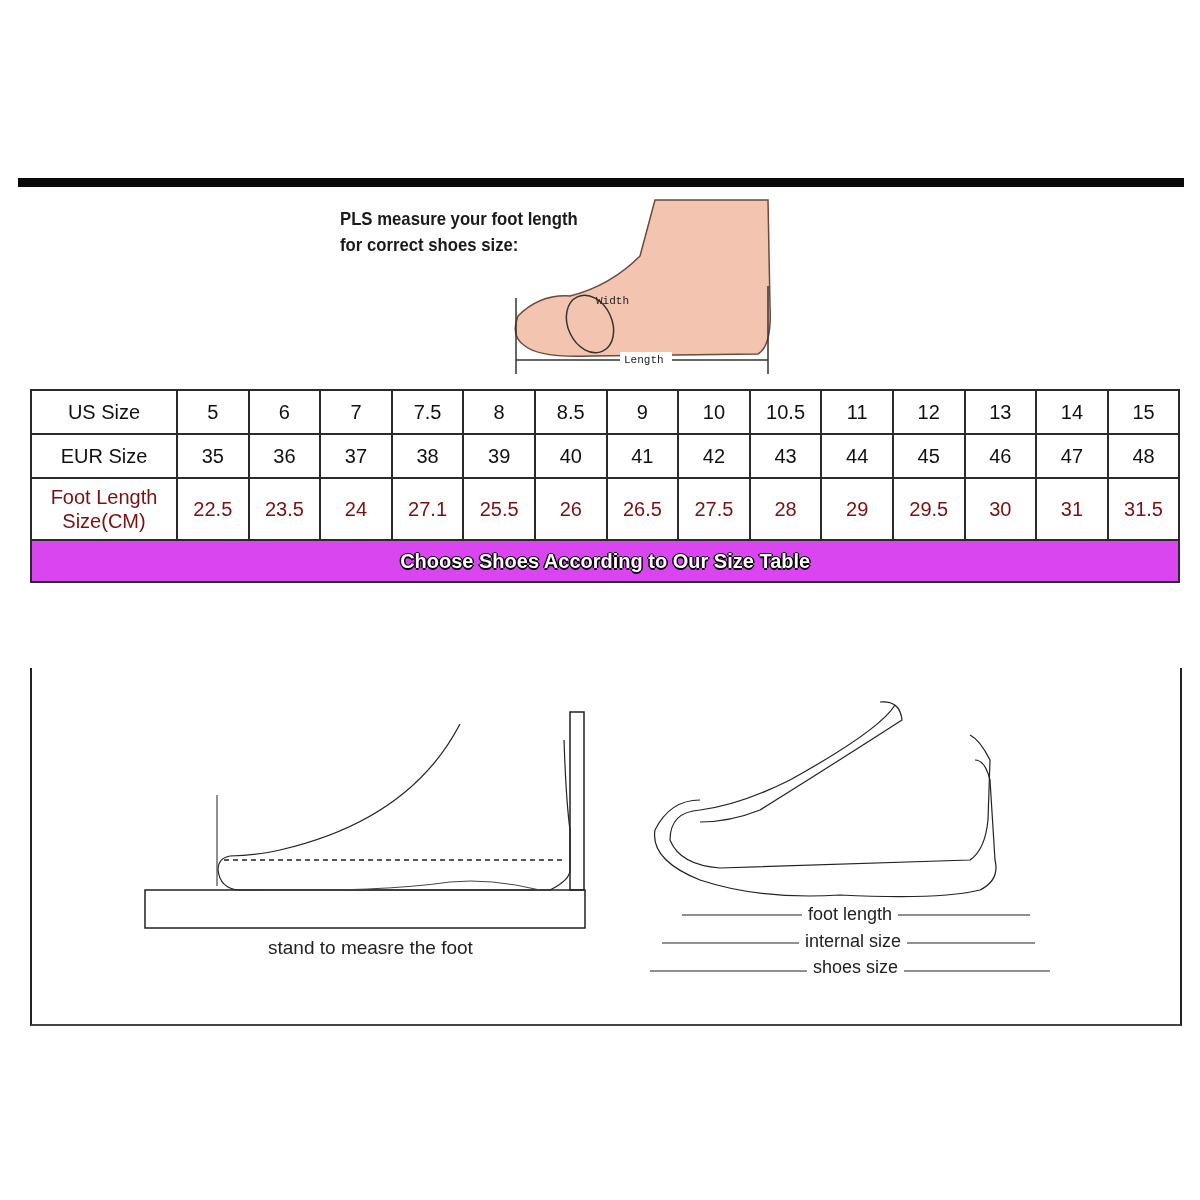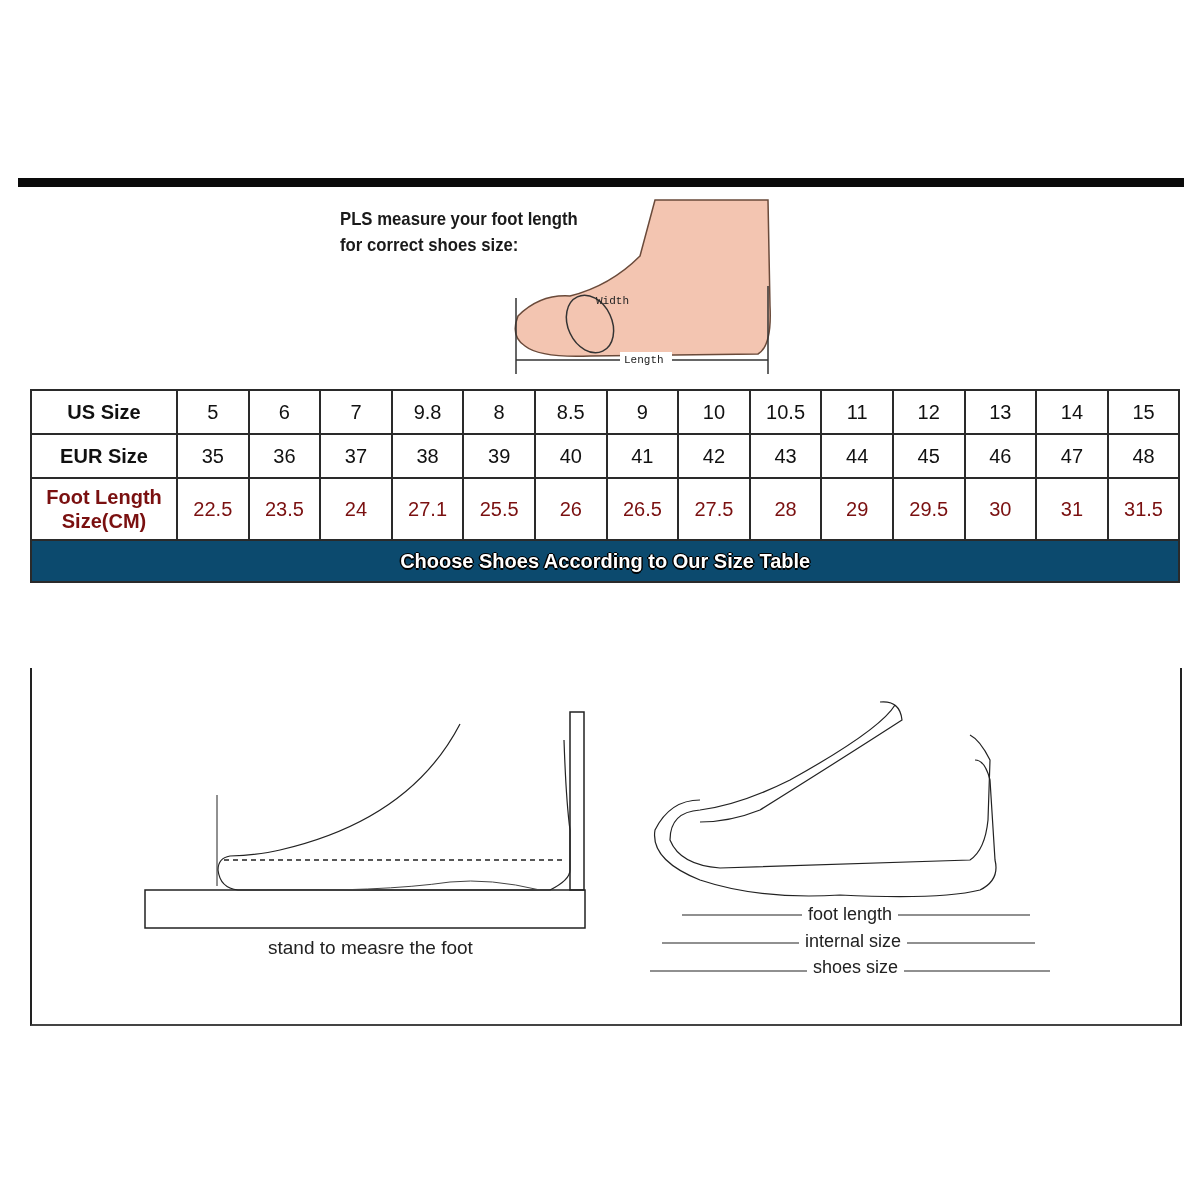--- a/index.html
+++ b/index.html
@@ -5,24 +5,24 @@
   html, body { margin:0; padding:0; }
   body { width:1200px; height:1200px; background:#ffffff; position:relative; overflow:hidden; font-family:"Liberation Sans", sans-serif; color:#111; }
   .top-rule { position:absolute; left:18px; top:178px; width:1166px; height:9px; background:#0a0a0a; }
   .intro { position:absolute; left:340px; top:206px; font-size:19px; font-weight:bold; line-height:26px; color:#1a1a1a; transform:scaleX(0.88); transform-origin:left top; }
   .foot-photo { position:absolute; left:500px; top:196px; width:280px; height:180px; }
   .size-table { position:absolute; left:30px; top:389px; width:1148px; border-collapse:collapse; table-layout:fixed; }
   .size-table td, .size-table th { border:2px solid #2a2a2a; text-align:center; font-size:20px; padding:0; }
   .title-row th { background:#3d3d3d; color:#fff; height:44px; font-size:26px; font-weight:bold; letter-spacing:0.5px;
     text-shadow: -2px 0 #000, 2px 0 #000, 0 -2px #000, 0 2px #000; }
   .data-row td { height:42px; }
-  .row-label { font-weight:bold; }
+  .row-label { font-weight:normal; }
   .foot-row td { height:60px; color:#7a1010; }
   .foot-row td.row-label { line-height:24px; font-size:20px; }
-  .sub-row th { background:#0c4a6e; color:#fff; height:40px; font-size:20px; font-weight:bold;
+  .sub-row th { background:#d946ef; color:#fff; height:40px; font-size:20px; font-weight:bold;
     text-shadow: -1.5px 0 #000, 1.5px 0 #000, 0 -1.5px #000, 0 1.5px #000; }
   .diagram-box { position:absolute; left:30px; top:668px; width:1148px; height:356px; border-left:2px solid #222; border-right:2px solid #222; border-bottom:2px solid #444; }
   .diagram-left { position:absolute; left:120px; top:700px; width:480px; height:280px; }
   .caption-left { position:absolute; left:268px; top:937px; font-size:19px; color:#222; }
   .diagram-right { position:absolute; left:640px; top:700px; width:420px; height:300px; }
   .dim-label { position:absolute; font-size:18px; color:#222; background:#fff; padding:0 6px; }
 </style>
 </head>
 <body>
 
@@ -48,21 +48,21 @@
   <colgroup>
     <col style="width:146px">
     <col span="14" style="width:71.6px">
   </colgroup>
   <tbody>
   <tr class="data-row">
     <td class="row-label">US Size</td>
     <td>5</td>
     <td>6</td>
     <td>7</td>
-    <td>9.8</td>
+    <td>7.5</td>
     <td>8</td>
     <td>8.5</td>
     <td>9</td>
     <td>10</td>
     <td>10.5</td>
     <td>11</td>
     <td>12</td>
     <td>13</td>
     <td>14</td>
     <td>15</td>

